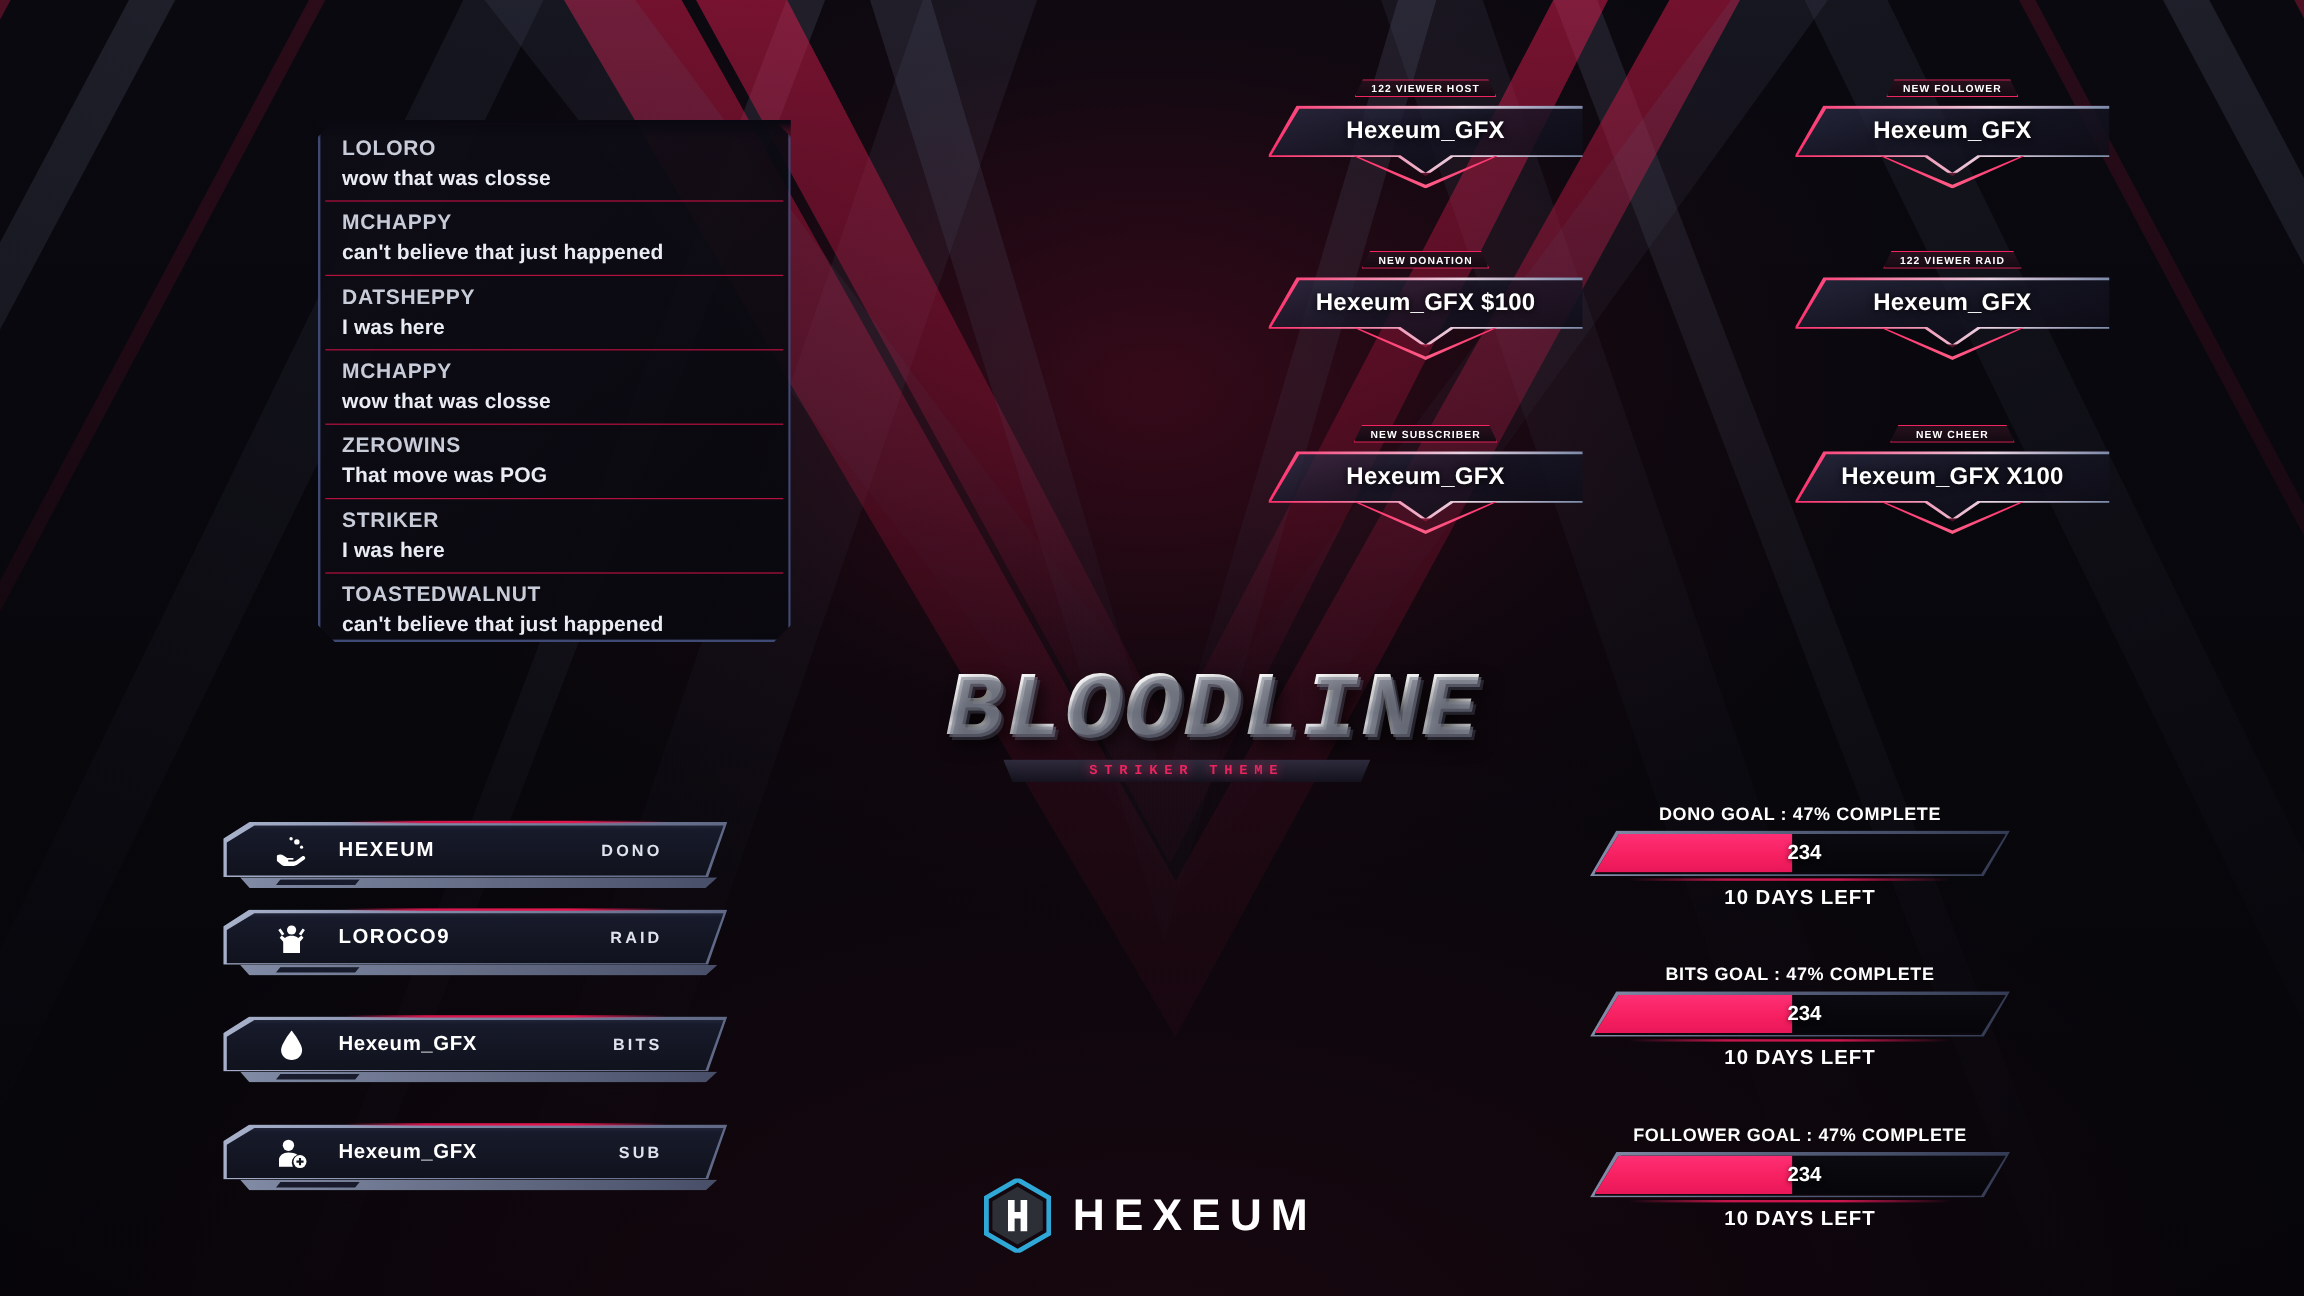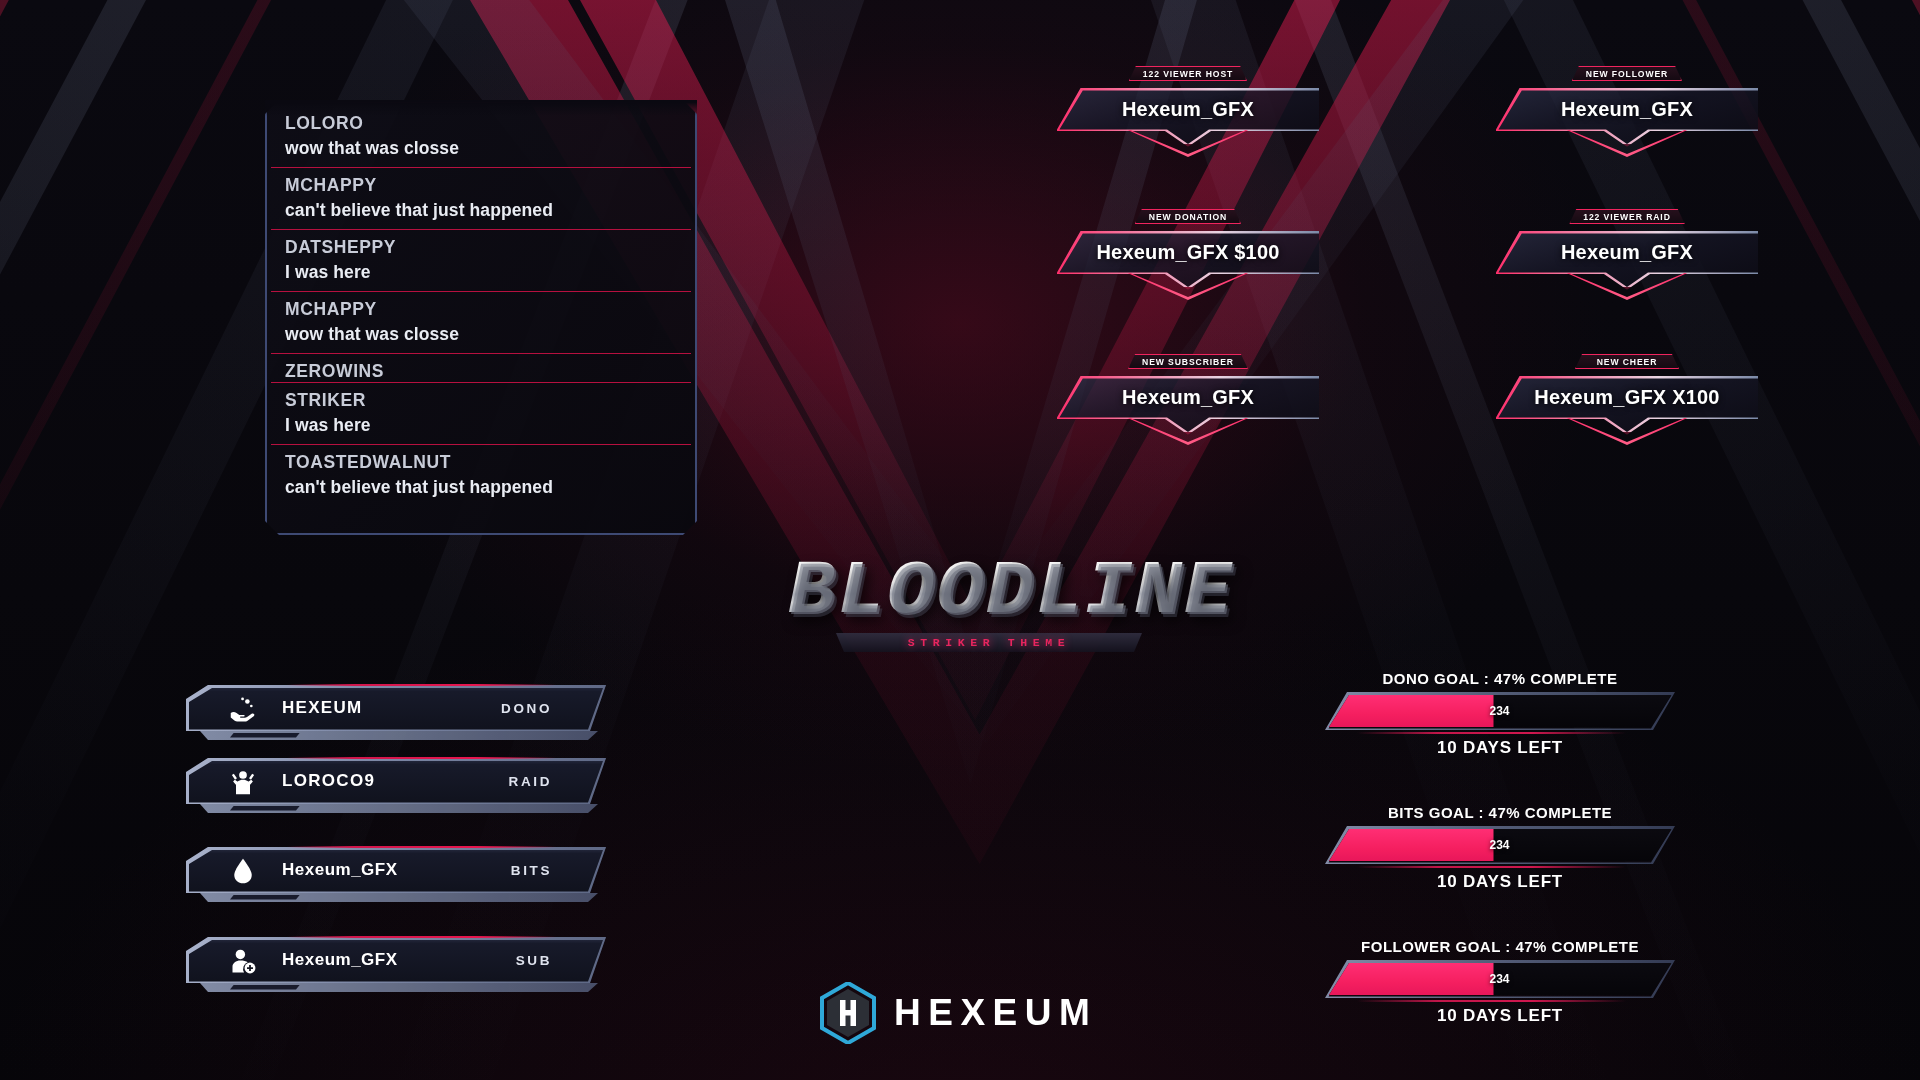--- a/index.html
+++ b/index.html
@@ -31,21 +31,21 @@
   .chev i {
     position:absolute; top:0; width:100%; height:100%;
     clip-path:polygon(0 0, 10% 0, 52% 68%, 94% 0, 100% 0, 52% 80%);
   }
 
   
   .panel { position:absolute; }
 
   
   #chatbox {
-    left:265px; top:100px; width:432px; height:435px;
+    left:265px; top:100px; width:394px; height:435px;
   }
   #chat-frame {
     position:absolute; inset:0;
     border:2px solid #3e4a74;
     background:linear-gradient(135deg, rgba(14,13,22,.90), rgba(9,8,14,.94));
     clip-path:polygon(14px 0, calc(100% - 14px) 0, 100% 14px, 100% calc(100% - 14px),
                       calc(100% - 14px) 100%, 14px 100%, 0 calc(100% - 14px), 0 14px);
   }
   #chat-frame::after {
     content:""; position:absolute; left:6%; right:6%; top:-1px; height:2px;
@@ -207,21 +207,21 @@
     clip-path:polygon(20px 0, 100% 0, calc(100% - 20px) 100%, 0 100%);
   }
   .goal-fill {
     position:absolute; left:4px; top:3px; height:32px;
     background:linear-gradient(180deg,#ff2e74,#f51f60 60%,#e8175a);
     clip-path:polygon(20px 0, 100% 0, 100% 100%, 0 100%);
     box-shadow:0 0 14px rgba(245,31,96,.45);
   }
   .goal-value {
     position:absolute; top:3px; height:32px; display:flex; align-items:center;
-    font-size:12px; font-weight:700; color:#fff; z-index:3;
+    font-size:17px; font-weight:700; color:#fff; z-index:3;
     text-shadow:0 1px 4px rgba(0,0,0,.8);
   }
   .goal-underline {
     position:absolute; left:9%; right:14%; height:1.6px;
     background:linear-gradient(90deg, rgba(0,0,0,0), #c2164a 30%, #d0174f 65%, rgba(0,0,0,0));
   }
   .goal-days {
     position:absolute; width:100%; text-align:center;
     font-size:17px; font-weight:700; color:#fff; letter-spacing:.8px;
   }
@@ -284,20 +284,21 @@
     <div class="chat-msg">
       <div class="chat-user">DATSHEPPY</div>
       <div class="chat-text">I was here</div>
     </div>
     <div class="chat-msg">
       <div class="chat-user">MCHAPPY</div>
       <div class="chat-text">wow that was closse</div>
     </div>
     <div class="chat-msg">
       <div class="chat-user">ZEROWINS</div>
+      <div class="chat-text">That move was POG</div>
     </div>
     <div class="chat-msg">
       <div class="chat-user">STRIKER</div>
       <div class="chat-text">I was here</div>
     </div>
     <div class="chat-msg">
       <div class="chat-user">TOASTEDWALNUT</div>
       <div class="chat-text">can't believe that just happened</div>
     </div>
   </div>

